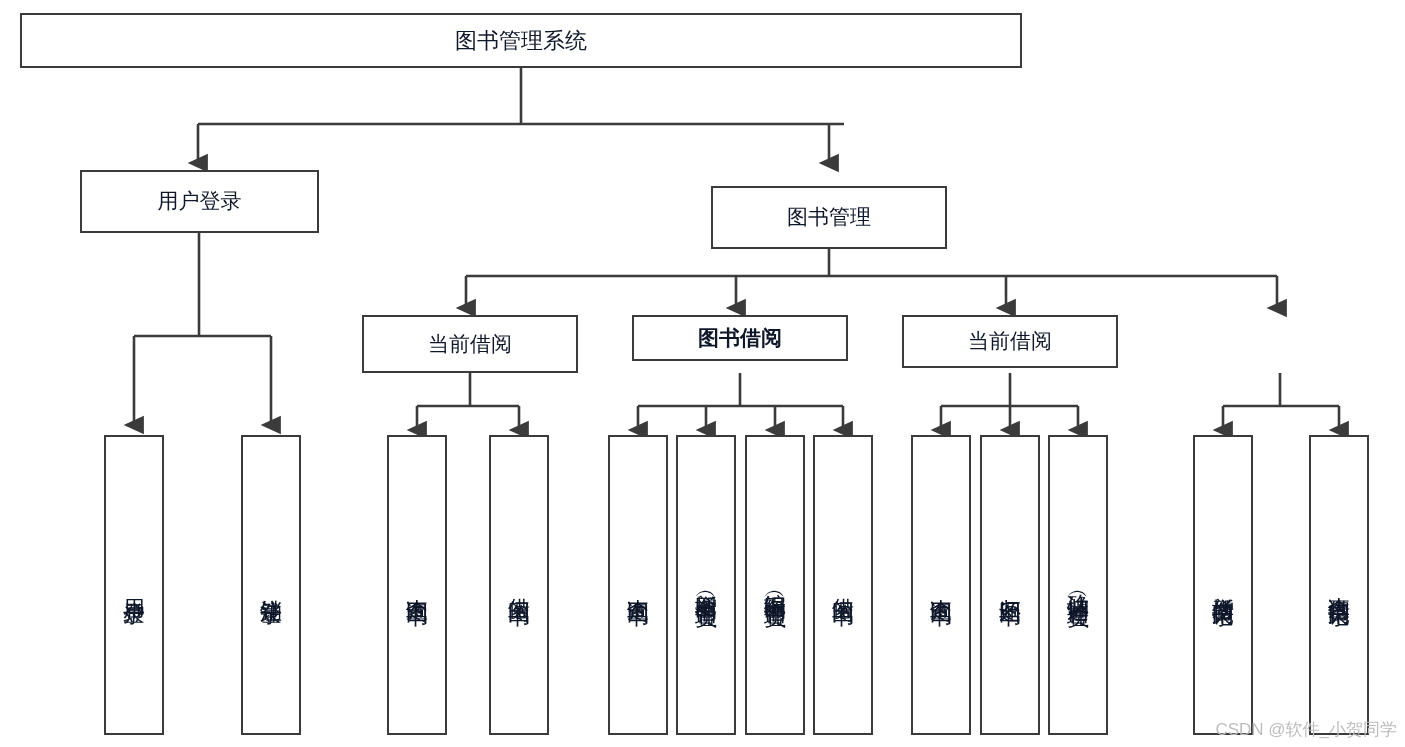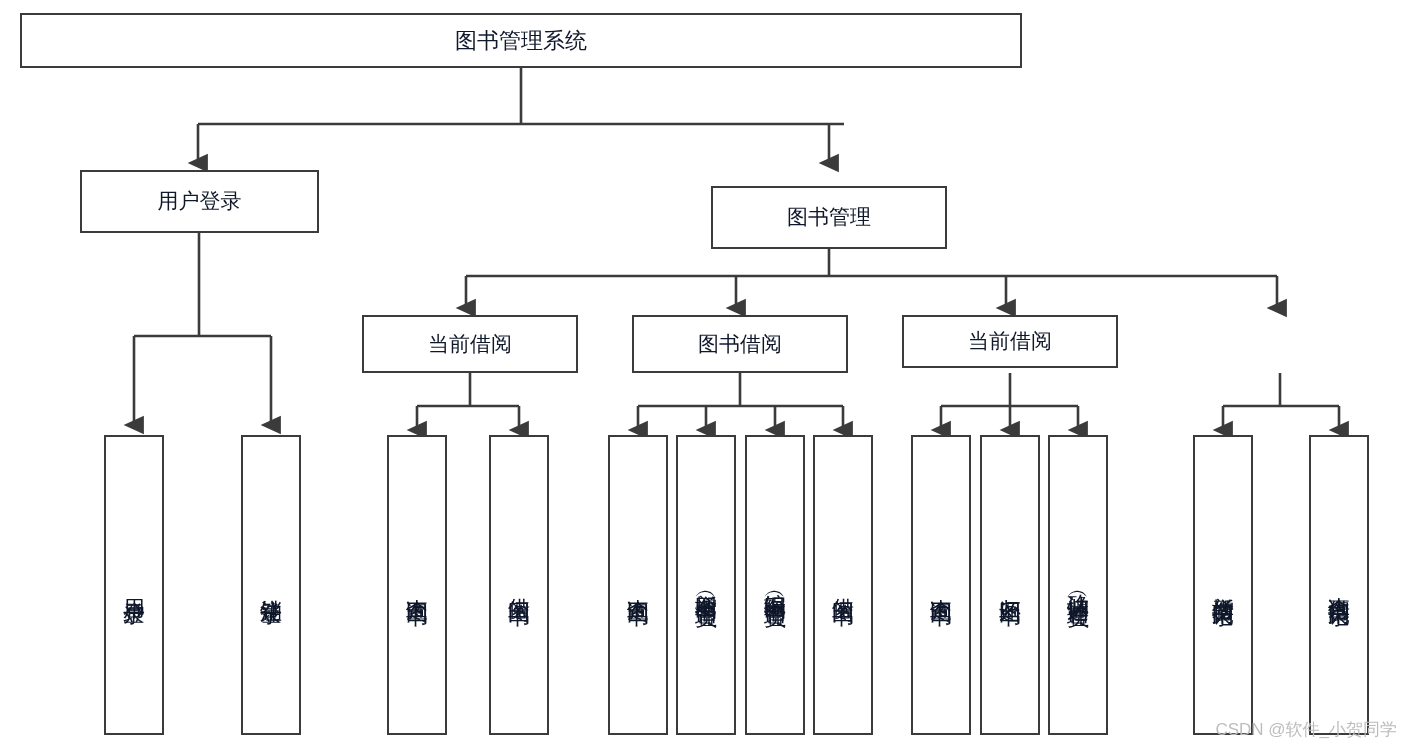--- a/index.html
+++ b/index.html
@@ -130,21 +130,21 @@
   </div>
 
   <div class="node" style="left:711px; top:186px; width:236px; height:63px;">
     <span class="node-label h-label">图书管理</span>
   </div>
 
   <div class="node" style="left:362px; top:315px; width:216px; height:58px;">
     <span class="node-label h-label">当前借阅</span>
   </div>
 
-  <div class="node" style="left:632px; top:315px; width:216px; height:58px;">
+  <div class="node" style="left:632px; top:315px; width:216px; height:46px;font-weight:bold;">
     <span class="node-label h-label">图书借阅</span>
   </div>
 
   <div class="node" style="left:902px; top:315px; width:216px; height:53px;">
     <span class="node-label h-label">当前借阅</span>
   </div>
 
 
   <div class="node" style="left:104px; top:435px; width:60px; height:300px;">
     <span class="node-label v-label">用户登录</span>

